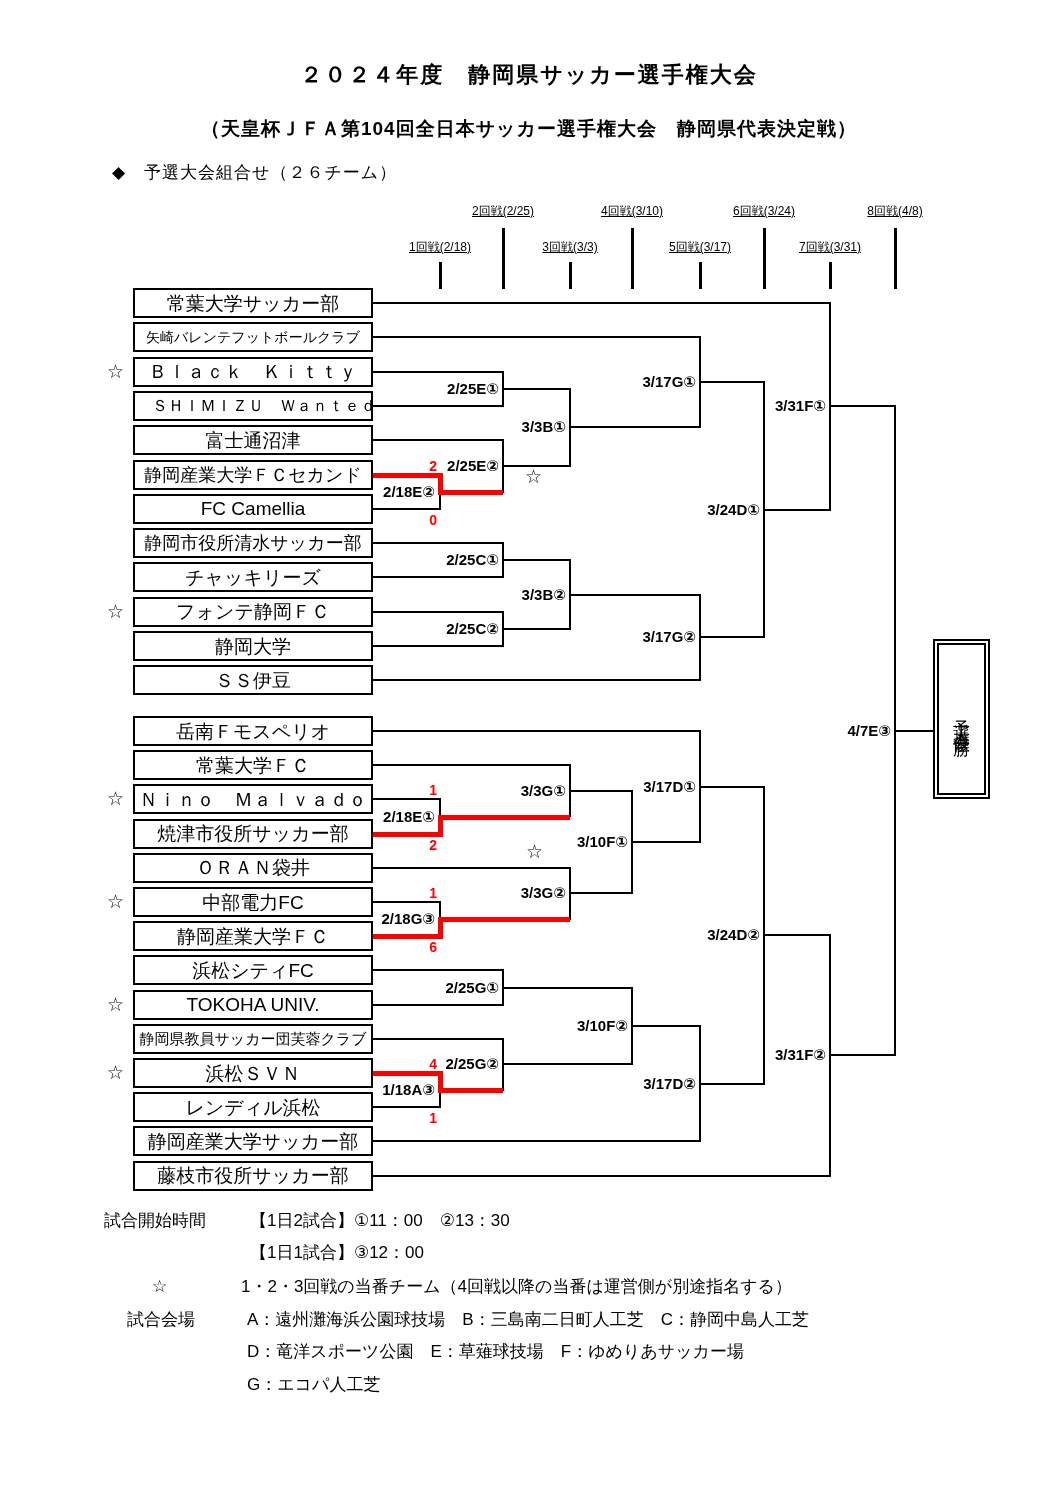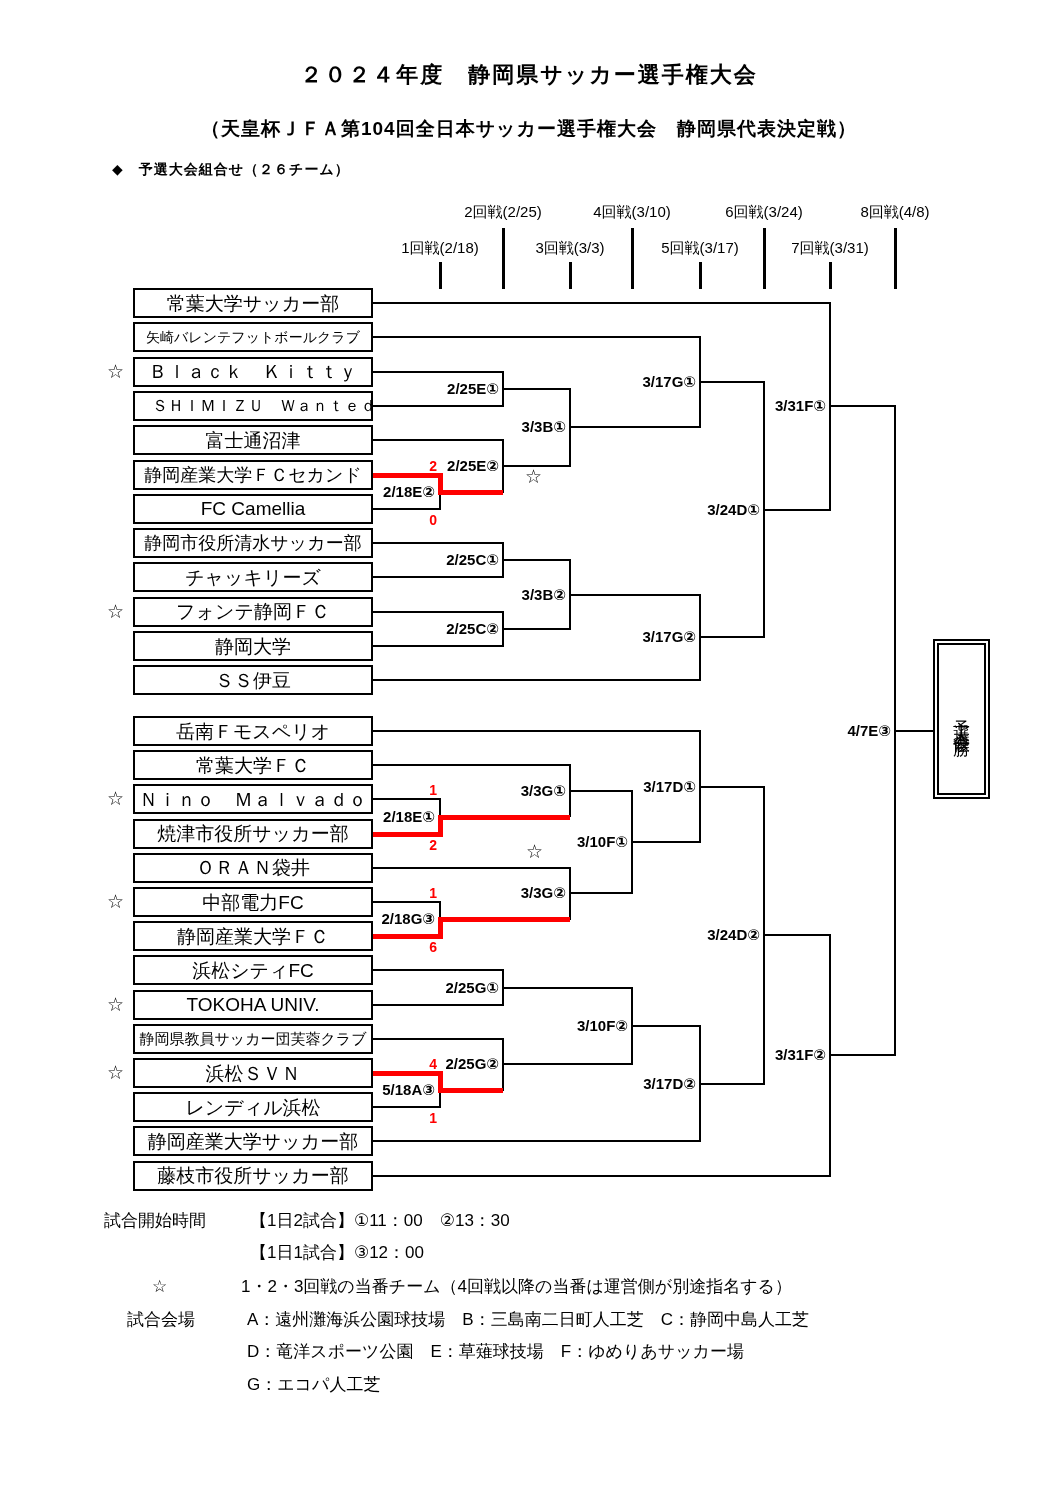--- a/index.html
+++ b/index.html
@@ -6,27 +6,27 @@
   #page{position:relative;width:1058px;height:1497px;background:#ffffff;overflow:hidden;
         font-family:"Liberation Sans","DejaVu Sans",sans-serif;color:#000;}
   .hline,.vline{position:absolute;background:#000;}
   .redline{position:absolute;background:#ff0000;z-index:5;}
   .team-box{position:absolute;left:133px;width:240px;height:30px;border:2px solid #000;
             box-sizing:border-box;background:#fff;display:flex;align-items:center;justify-content:center;
             overflow:hidden;z-index:4;}
   .team-name{white-space:nowrap;display:inline-block;font-size:19px;line-height:1;}
   .match-label{position:absolute;font-weight:bold;font-size:15px;line-height:18px;white-space:nowrap;z-index:6;}
   .score-label{position:absolute;color:#ff0000;font-weight:bold;font-size:14px;line-height:16px;white-space:nowrap;z-index:6;}
-  .round-label{position:absolute;font-size:15px;line-height:17px;white-space:nowrap;transform:translateX(-50%);}
+  .round-label{position:absolute;font-size:12px;line-height:17px;white-space:nowrap;transform:translateX(-50%);text-decoration:underline;}
   .star{position:absolute;font-size:19px;line-height:20px;z-index:6;}
   .page-title{position:absolute;top:60px;left:0;width:100%;text-align:center;
               font-size:22px;font-weight:bold;letter-spacing:2px;}
   .page-subtitle{position:absolute;top:116px;left:0;width:100%;text-align:center;
                  font-size:19px;font-weight:bold;letter-spacing:1px;}
-  .section-heading{position:absolute;left:112px;top:161px;font-size:14px;font-weight:bold;letter-spacing:1px;}
+  .section-heading{position:absolute;left:112px;top:161px;font-size:17px;font-weight:normal;letter-spacing:1px;}
   .champion-outer{position:absolute;left:933px;top:639px;width:57px;height:160px;border:2px solid #000;
                   box-sizing:border-box;padding:2px;background:#fff;z-index:4;}
   .champion-inner{width:100%;height:100%;border:2px solid #000;box-sizing:border-box;
                   display:flex;align-items:center;justify-content:center;
                   writing-mode:vertical-rl;text-orientation:upright;font-size:17px;letter-spacing:4px;}
   .note-label,.note-text{position:absolute;font-size:17px;line-height:20px;white-space:nowrap;}
 </style>
 </head>
 <body>
 
@@ -181,21 +181,21 @@
       <div class="vline" style="left: 439px; top: 901px; width: 2px; height: 36.2px;"></div>
       <div class="hline" style="left: 440px; top: 918.1px; width: 130px; height: 2px;"></div>
       <div class="match-label" style="right: 623px; top: 910.1px;">2/18G③</div>
       <div class="redline" style="left: 373px; top: 934.2px; width: 67px; height: 5px;"></div>
       <div class="redline" style="left: 438px; top: 917.1px; width: 5px; height: 22.1px;"></div>
       <div class="redline" style="left: 438px; top: 917.1px; width: 132px; height: 5px;"></div>
       <div class="score-label" style="right: 621px; top: 885px;">1</div>
       <div class="score-label" style="right: 621px; top: 939.2px;">6</div>
       <div class="vline" style="left: 439px; top: 1072px; width: 2px; height: 36.2px;"></div>
       <div class="hline" style="left: 440px; top: 1089.1px; width: 63px; height: 2px;"></div>
-      <div class="match-label" style="right: 623px; top: 1081.1px;">5/18A③</div>
+      <div class="match-label" style="right: 623px; top: 1081.1px;">1/18A③</div>
       <div class="redline" style="left: 373px; top: 1071px; width: 67px; height: 5px;"></div>
       <div class="redline" style="left: 438px; top: 1071px; width: 5px; height: 22.1px;"></div>
       <div class="redline" style="left: 438px; top: 1088.1px; width: 65px; height: 5px;"></div>
       <div class="score-label" style="right: 621px; top: 1056px;">4</div>
       <div class="score-label" style="right: 621px; top: 1110.2px;">1</div>
       <div class="vline" style="left: 502px; top: 370.6px; width: 2px; height: 36.3px;"></div>
       <div class="hline" style="left: 503px; top: 387.75px; width: 67px; height: 2px;"></div>
       <div class="match-label" style="right: 559px; top: 379.75px;">2/25E①</div>
       <div class="vline" style="left: 502px; top: 439.2px; width: 2px; height: 53.45px;"></div>
       <div class="hline" style="left: 503px; top: 464.925px; width: 67px; height: 2px;"></div>

